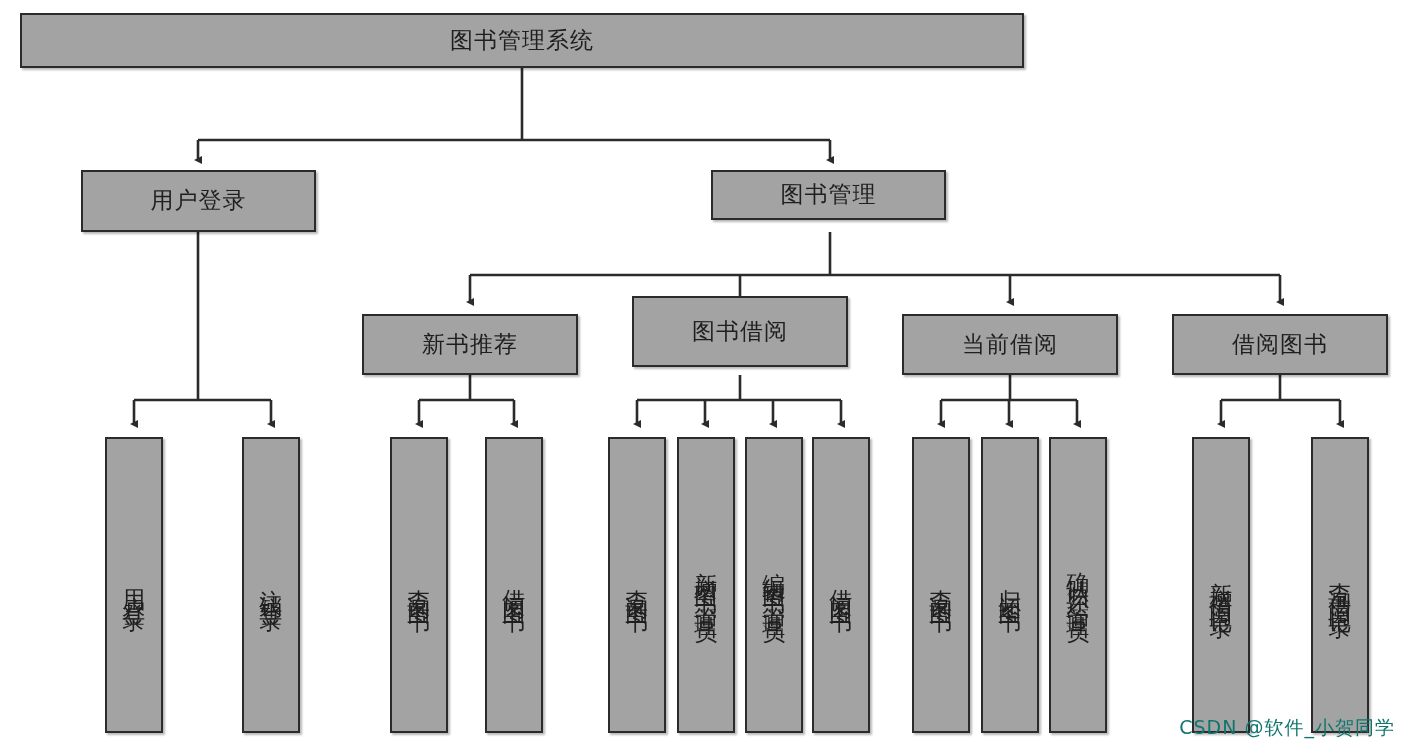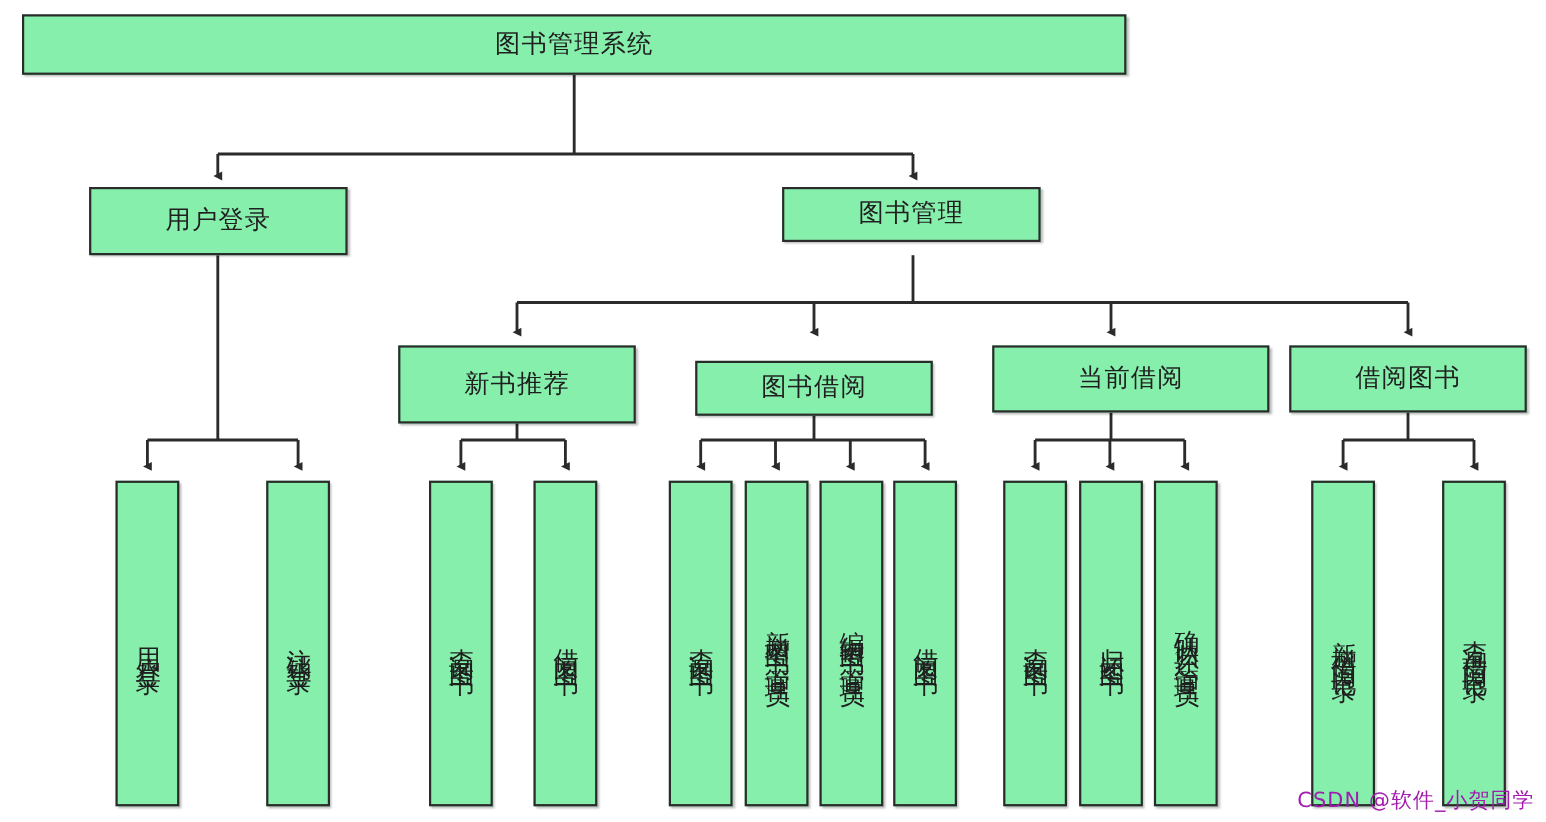--- a/index.html
+++ b/index.html
@@ -8,21 +8,21 @@
     background:#ffffff;
     font-family:"DejaVu Sans","Liberation Sans",sans-serif;
     overflow:hidden;
   }
   #canvas{position:relative;width:1405px;height:747px;}
   svg#wires{position:absolute;left:0;top:0;width:1405px;height:747px;pointer-events:none;}
 
   .node{
     position:absolute;
     box-sizing:border-box;
-    background:#86efac;
+    background:#a3a3a3;
     border:2px solid #2b2b2b;
     box-shadow:2px 2px 2px rgba(0,0,0,0.28);
     display:flex;
     align-items:center;
     justify-content:center;
     color:#1f1f1f;
   }
   .node.h{ 
     font-size:23px;
     letter-spacing:1px;
@@ -42,21 +42,21 @@
   .node.v .vtxt{
     writing-mode:vertical-rl;
     text-orientation:upright;
     white-space:nowrap;
   }
   .watermark{
     position:absolute;
     right:10px;
     bottom:6px;
     font-size:19px;
-    color:#a21caf;
+    color:#0f766e;
     letter-spacing:1px;
     white-space:nowrap;
   }
 </style>
 </head>
 <body>
 
 <div id="canvas">
 
   <svg id="wires" viewBox="0 0 1405 747">
@@ -113,27 +113,27 @@
     <span>图书管理系统</span>
   </div>
 
   <div class="node h" style="left:81px;top:170px;width:235px;height:62px;">
     <span>用户登录</span>
   </div>
   <div class="node h" style="left:711px;top:170px;width:235px;height:50px;">
     <span>图书管理</span>
   </div>
 
-  <div class="node h" style="left:362px;top:314px;width:216px;height:71px;">
+  <div class="node h" style="left:362px;top:314px;width:216px;height:61px;">
     <span>新书推荐</span>
   </div>
-  <div class="node h" style="left:632px;top:328px;width:216px;height:50px;">
+  <div class="node h" style="left:632px;top:296px;width:216px;height:71px;">
     <span>图书借阅</span>
   </div>
-  <div class="node h" style="left:902px;top:314px;width:252px;height:61px;text-align:center;">
+  <div class="node h" style="left:902px;top:314px;width:216px;height:61px;text-align:center;">
     <span>当前借阅</span>
   </div>
   <div class="node h" style="left:1172px;top:314px;width:216px;height:61px;">
     <span>借阅图书</span>
   </div>
 
   <div class="node v" style="left:105px;top:437px;width:58px;height:296px;">
     <span class="vtxt">用户登录</span>
   </div>
   <div class="node v" style="left:242px;top:437px;width:58px;height:296px;">

